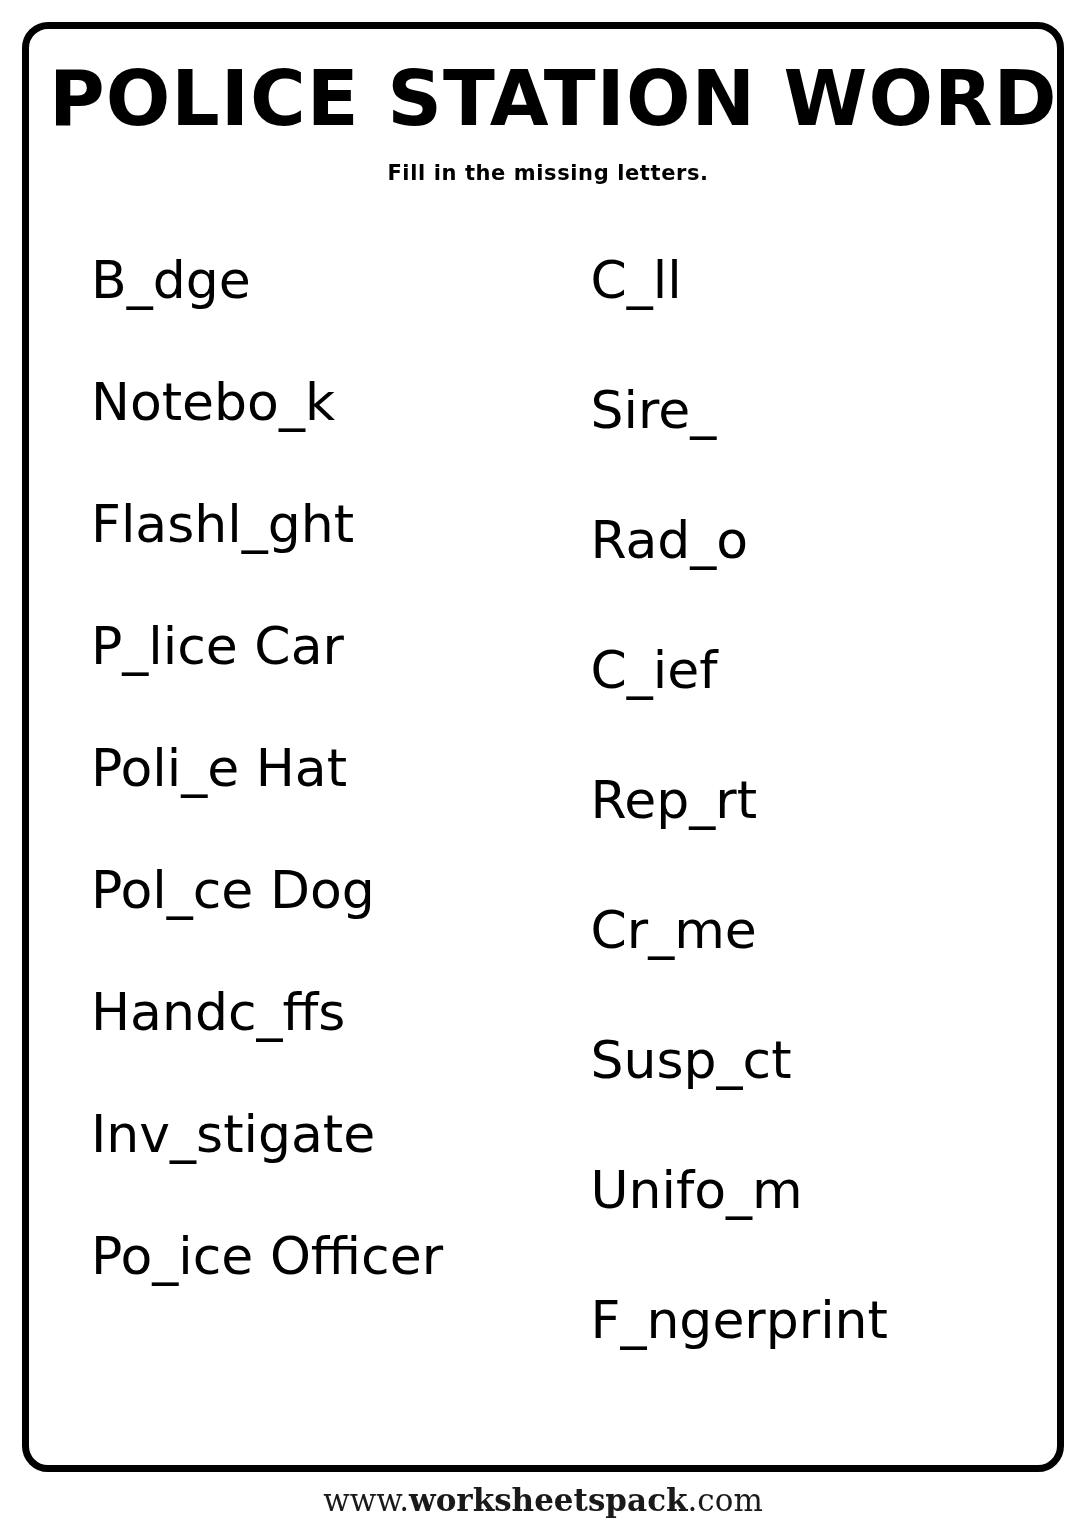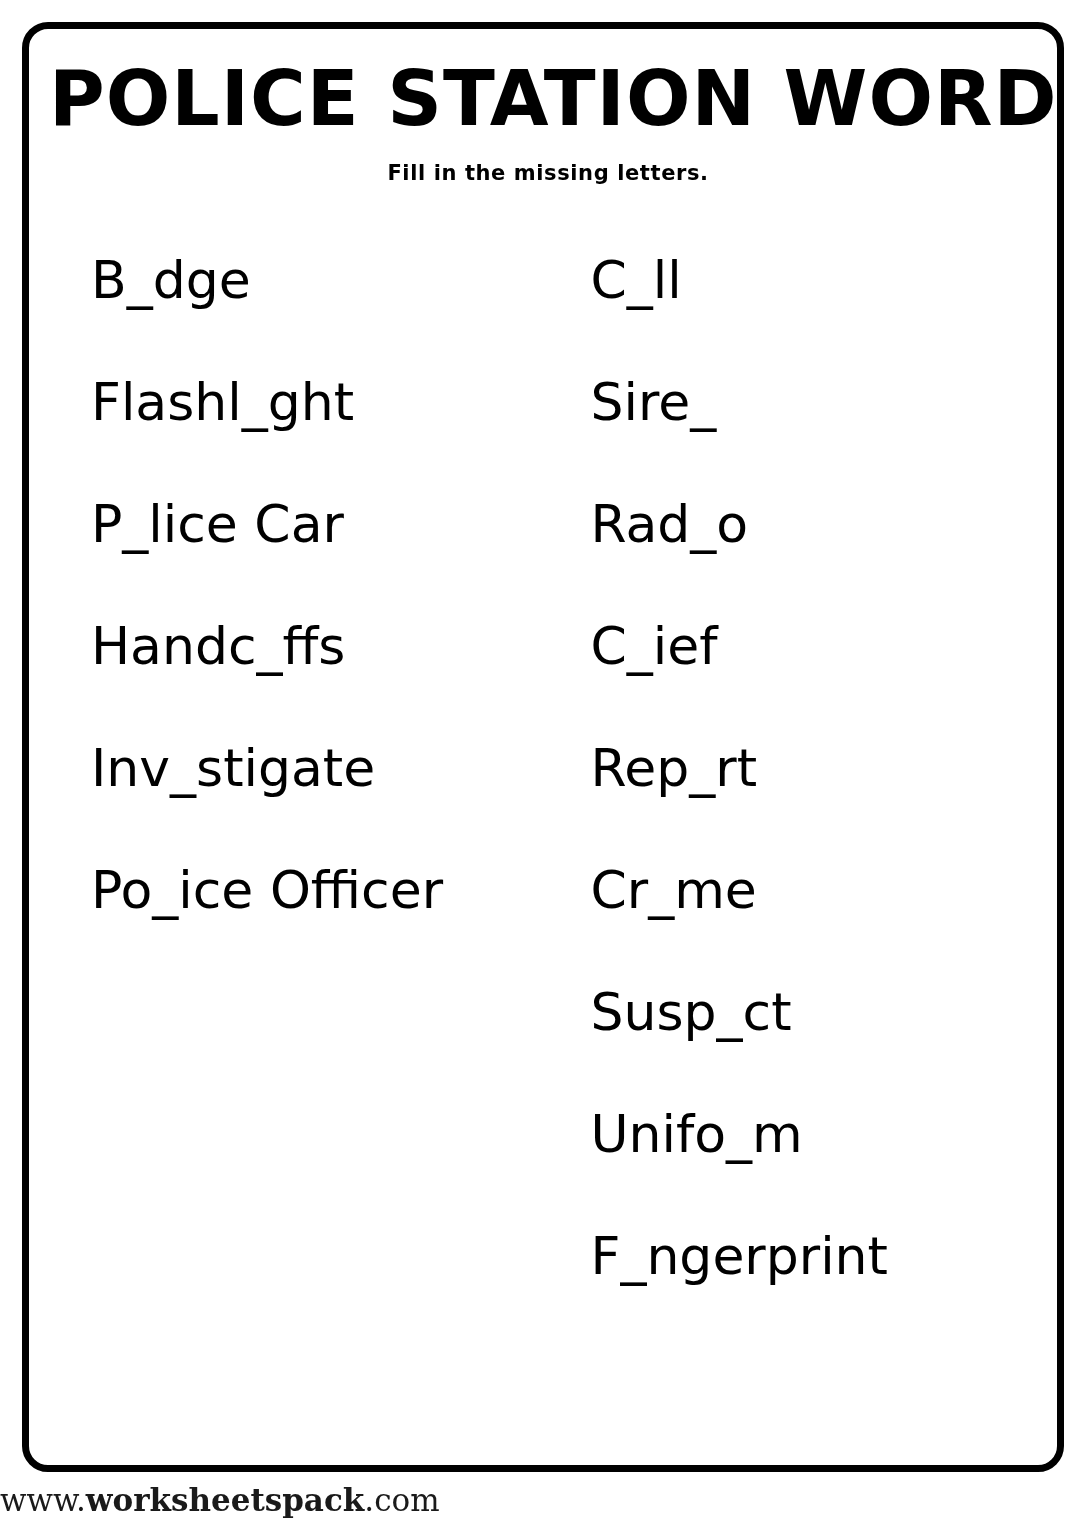--- a/index.html
+++ b/index.html
@@ -61,36 +61,38 @@
   .col {
     flex: 1 1 50%;
     display: flex;
     flex-direction: column;
   }
   .col-left {
     padding-left: 62px;
   }
   .col-right {
     padding-left: 36px;
+    gap: 8px;
   }
   .word {
     font-family: "DejaVu Sans", sans-serif;
     font-size: 52px;
     line-height: 1.0;
     color: #000000;
     height: 122px;
     display: flex;
     align-items: center;
     white-space: nowrap;
   }
   .footer {
     position: absolute;
     left: 0;
     top: 1482px;
     width: 1086px;
+    text-align: center;
     font-family: "DejaVu Serif", serif;
     font-size: 31px;
     color: #1a1a1a;
   }
   .footer .brand {
     font-weight: bold;
   }
 </style>
 </head>
 <body>
@@ -98,22 +100,25 @@
 <div class="page">
   <div class="sheet">
 
     <h1 class="title">POLICE STATION WORDS</h1>
     <p class="subtitle">Fill in the missing letters.</p>
 
     <div class="columns">
 
       <div class="col col-left">
         <div class="word">B_dge</div>
+        <div class="word">Notebo_k</div>
         <div class="word">Flashl_ght</div>
         <div class="word">P_lice Car</div>
+        <div class="word">Poli_e Hat</div>
+        <div class="word">Pol_ce Dog</div>
         <div class="word">Handc_ffs</div>
         <div class="word">Inv_stigate</div>
         <div class="word">Po_ice Officer</div>
       </div>
 
       <div class="col col-right">
         <div class="word">C_ll</div>
         <div class="word">Sire_</div>
         <div class="word">Rad_o</div>
         <div class="word">C_ief</div>

